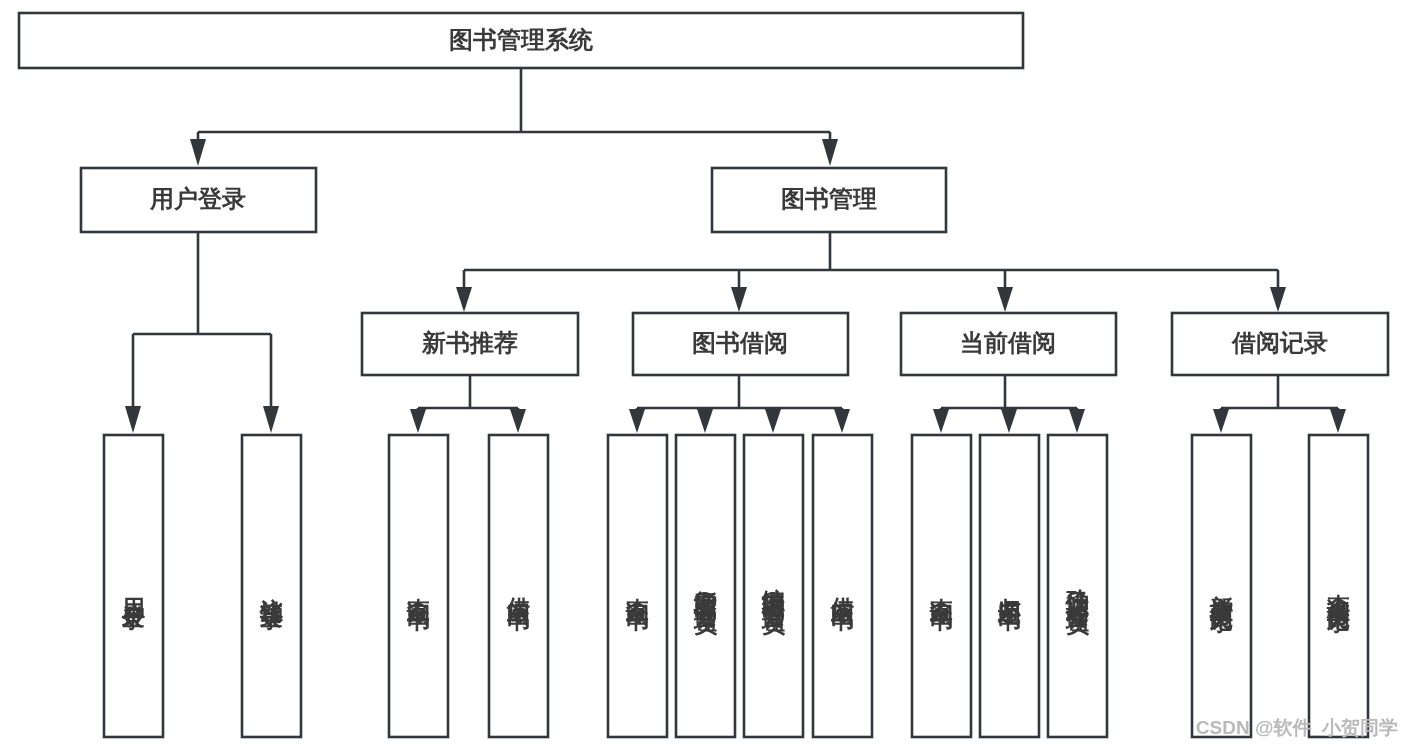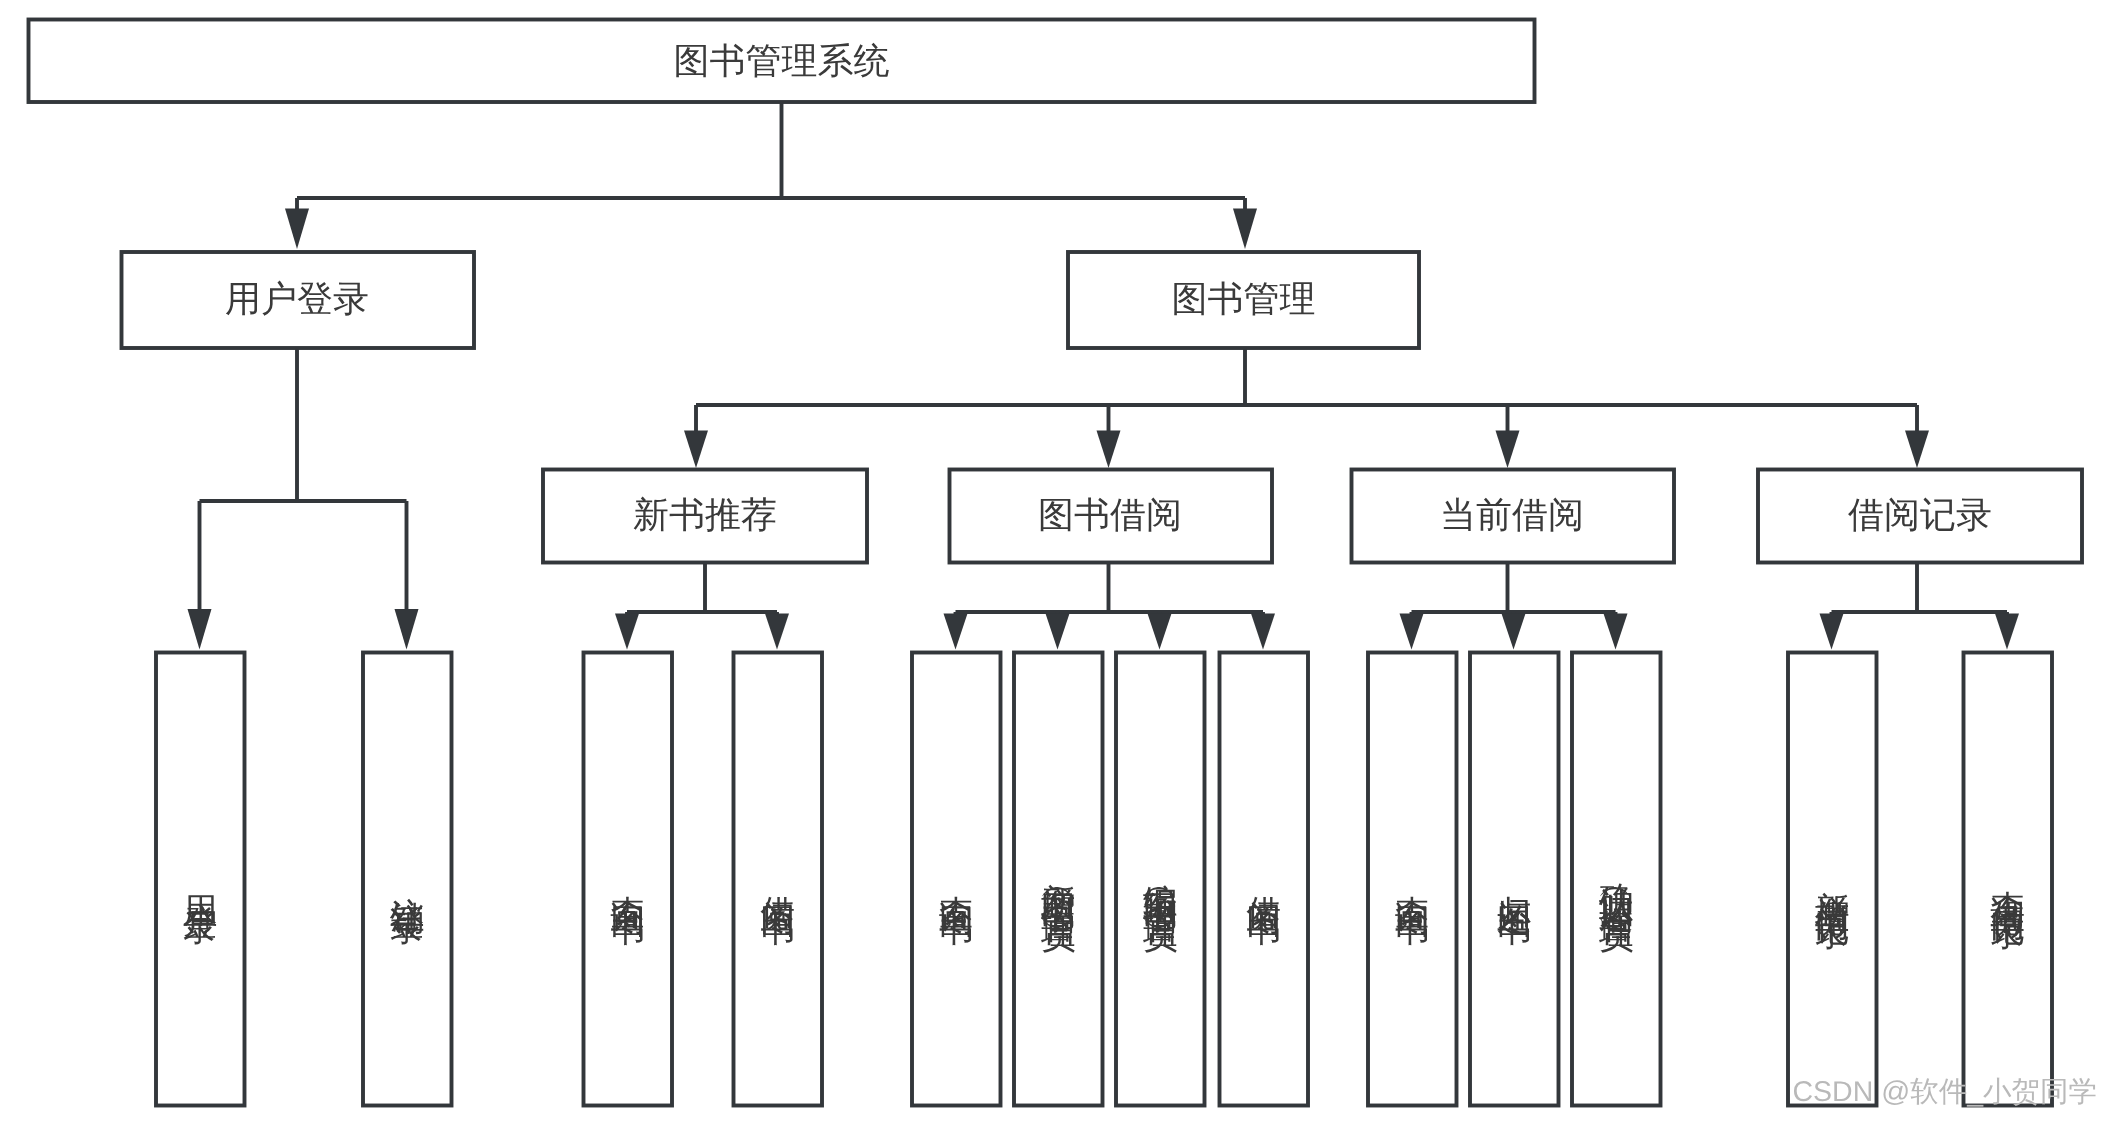--- a/index.html
+++ b/index.html
@@ -13,20 +13,21 @@
     font-family: "Liberation Sans", "DejaVu Sans", sans-serif;
     overflow: hidden;
     position: relative;
   }
   #diagram-root {
     position: absolute;
     left: 0;
     top: 0;
     width: 1405px;
     height: 614px;
+    font-weight: bold;
   }
   svg { display: block; }
   .node-box {
     fill: #ffffff;
     stroke: #33373b;
     stroke-width: 2.6;
   }
   .node-label {
     font-family: "Liberation Sans", "DejaVu Sans", sans-serif;
     font-size: 24px;

